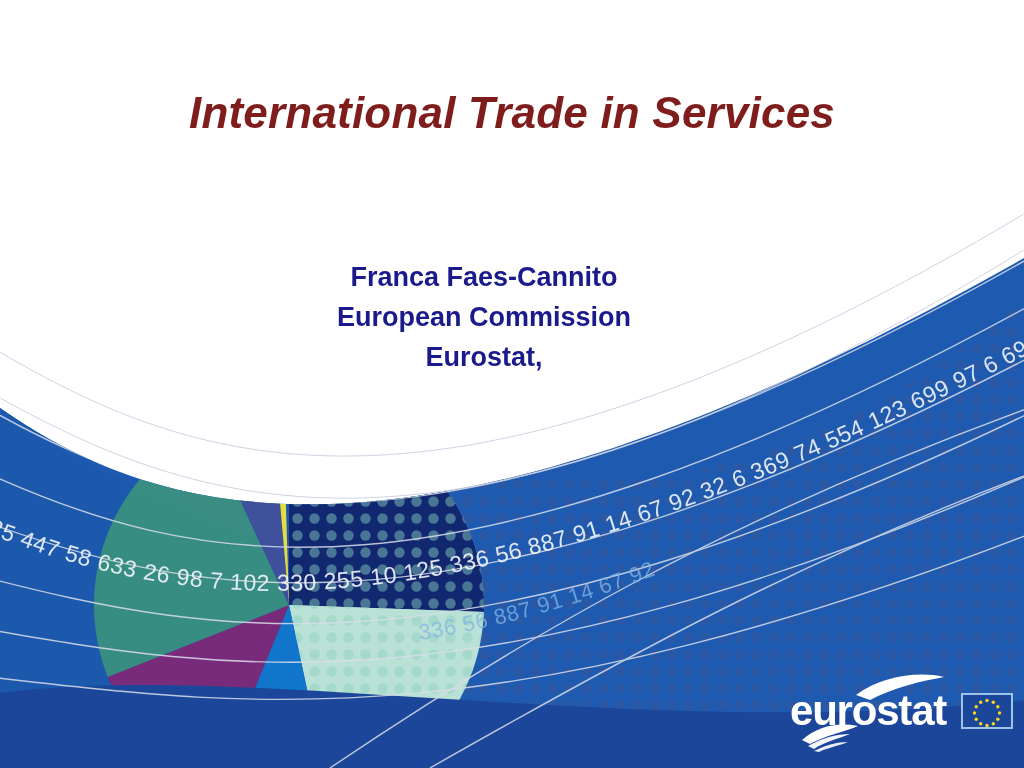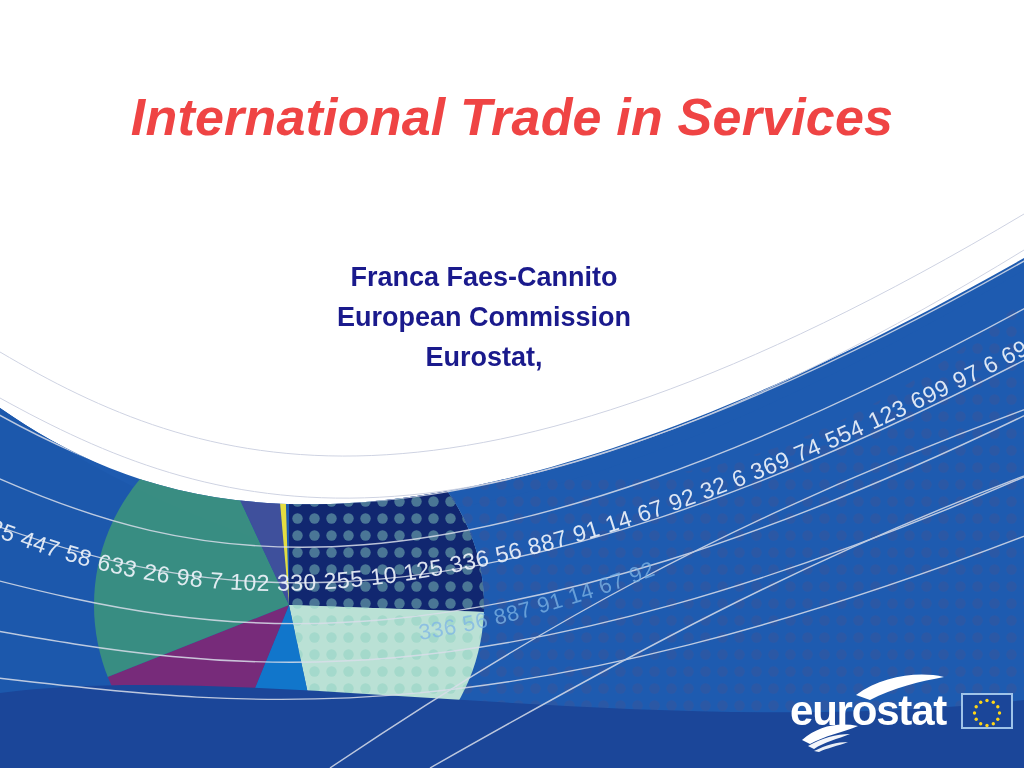--- a/index.html
+++ b/index.html
@@ -29,24 +29,24 @@
 
   
   #title-block {
     position: absolute;
     left: 0;
     top: 88px;
     width: 1024px;
     text-align: center;
   }
   #slide-title {
-    font-size: 52px;
+    font-size: 44px;
     font-weight: bold;
     font-style: italic;
-    color: #ef4444;
+    color: #7f1d1d;
     letter-spacing: 0.2px;
     line-height: 1.15;
     white-space: nowrap;
   }
 
   #subtitle-block {
     position: absolute;
     left: 0;
     top: 257px;
     width: 968px;

